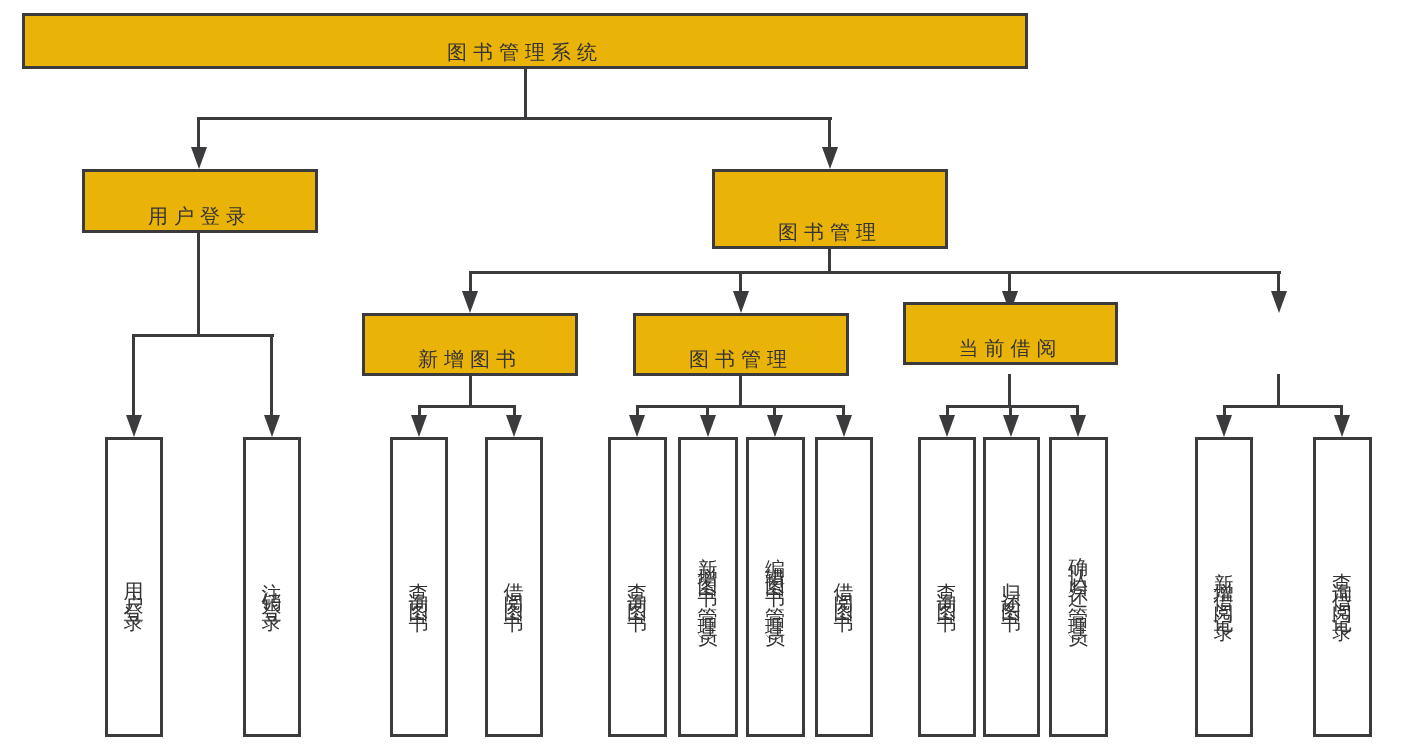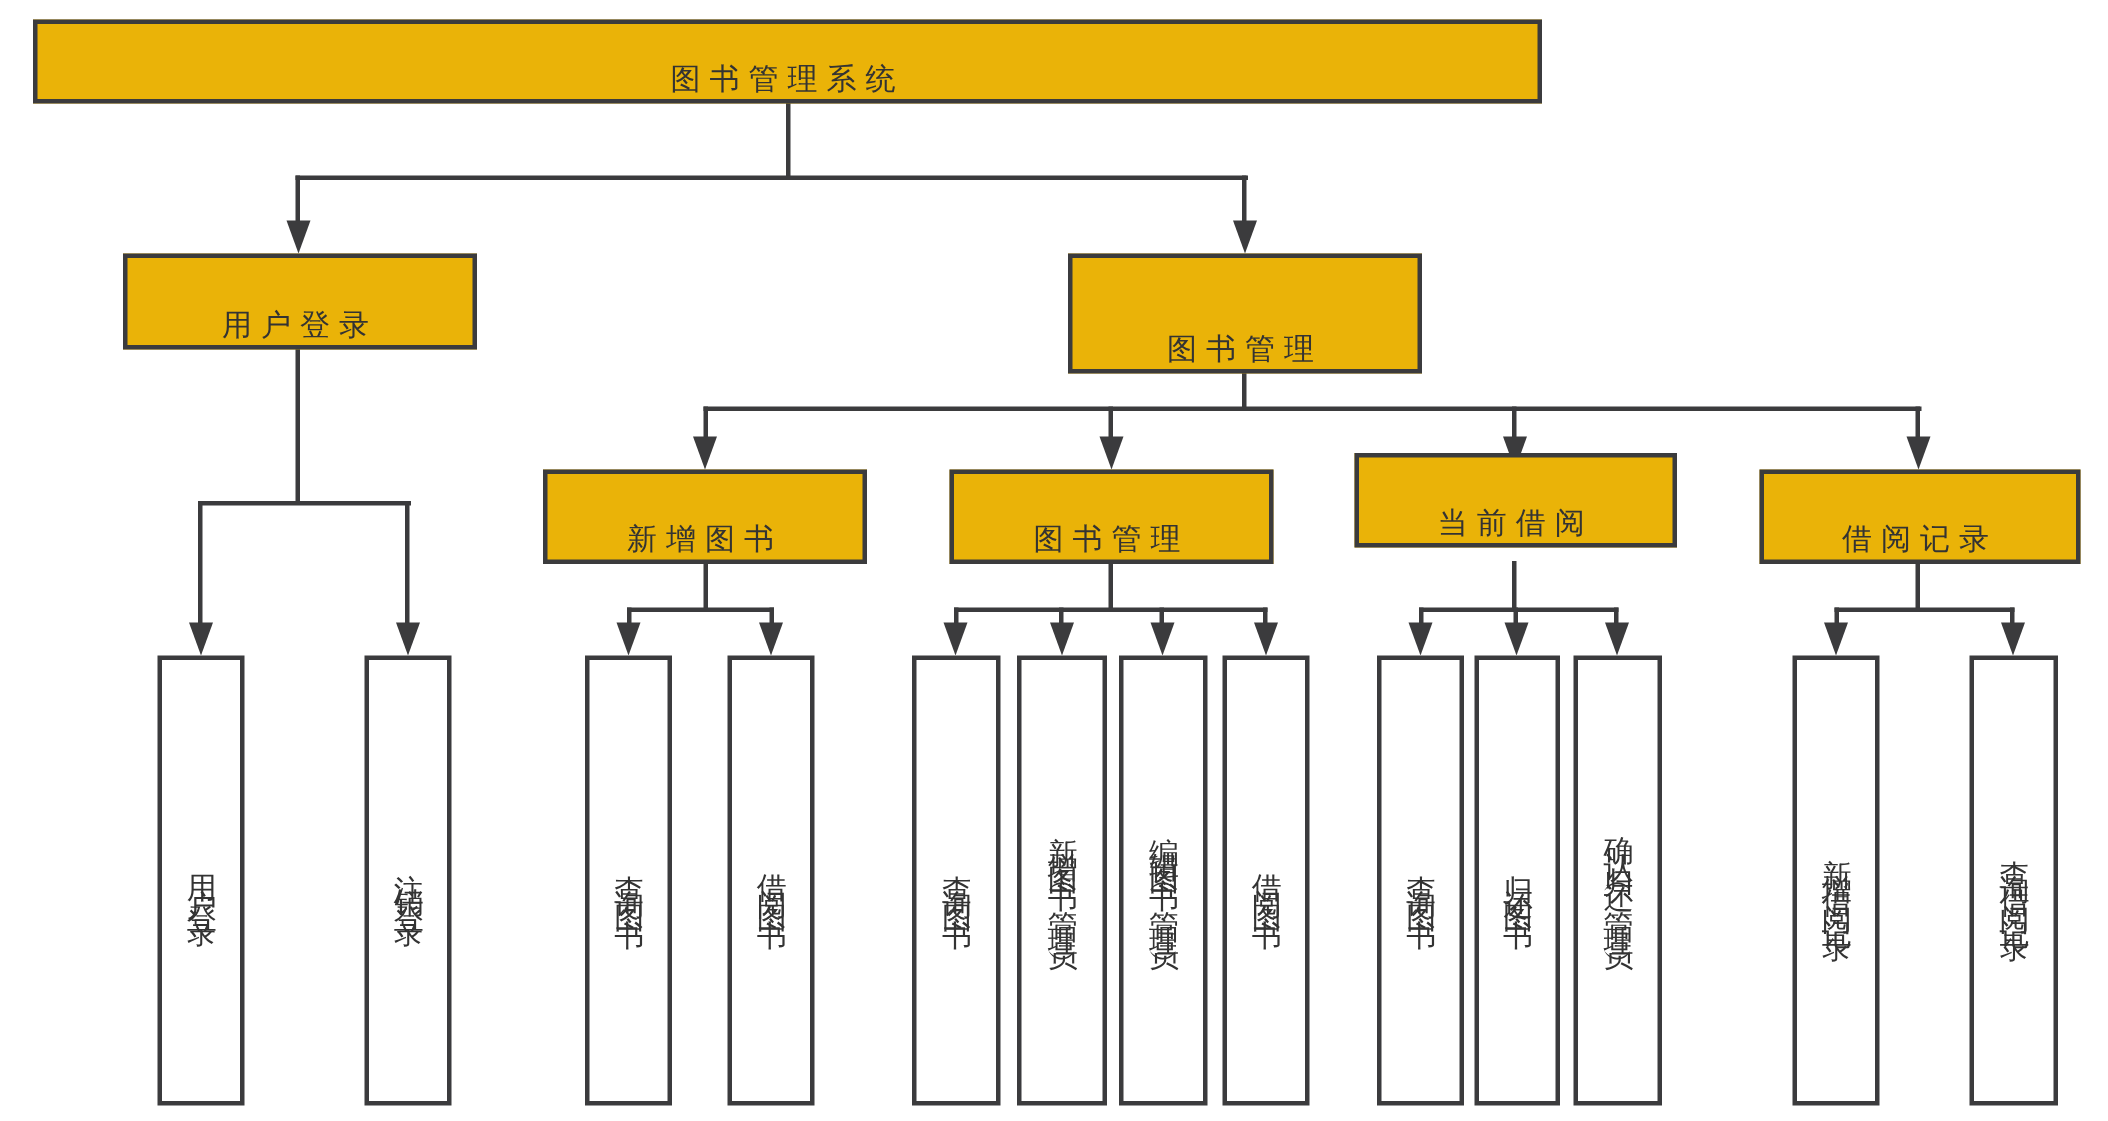--- a/index.html
+++ b/index.html
@@ -120,23 +120,20 @@
 
   <div class="box" style="left:362px;top:313px;width:216px;height:63px">
     <span>新增图书</span>
   </div>
   <div class="box" style="left:633px;top:313px;width:216px;height:63px">
     <span>图书管理</span>
   </div>
   <div class="box" style="left:903px;top:302px;width:215px;height:63px">
     <span>当前借阅</span>
   </div>
-  <div class="box" style="left:1173px;top:313px;width:214px;height:63px">
-    <span>借阅记录</span>
-  </div>
 
   <div class="vbox" style="left:105px;top:437px;width:58px;height:300px">
     <span class="vtext">用户登录</span>
   </div>
   <div class="vbox" style="left:243px;top:437px;width:58px;height:300px">
     <span class="vtext">注销登录</span>
   </div>
 
   <div class="vbox" style="left:390px;top:437px;width:58px;height:300px">
     <span class="vtext">查询图书</span>

